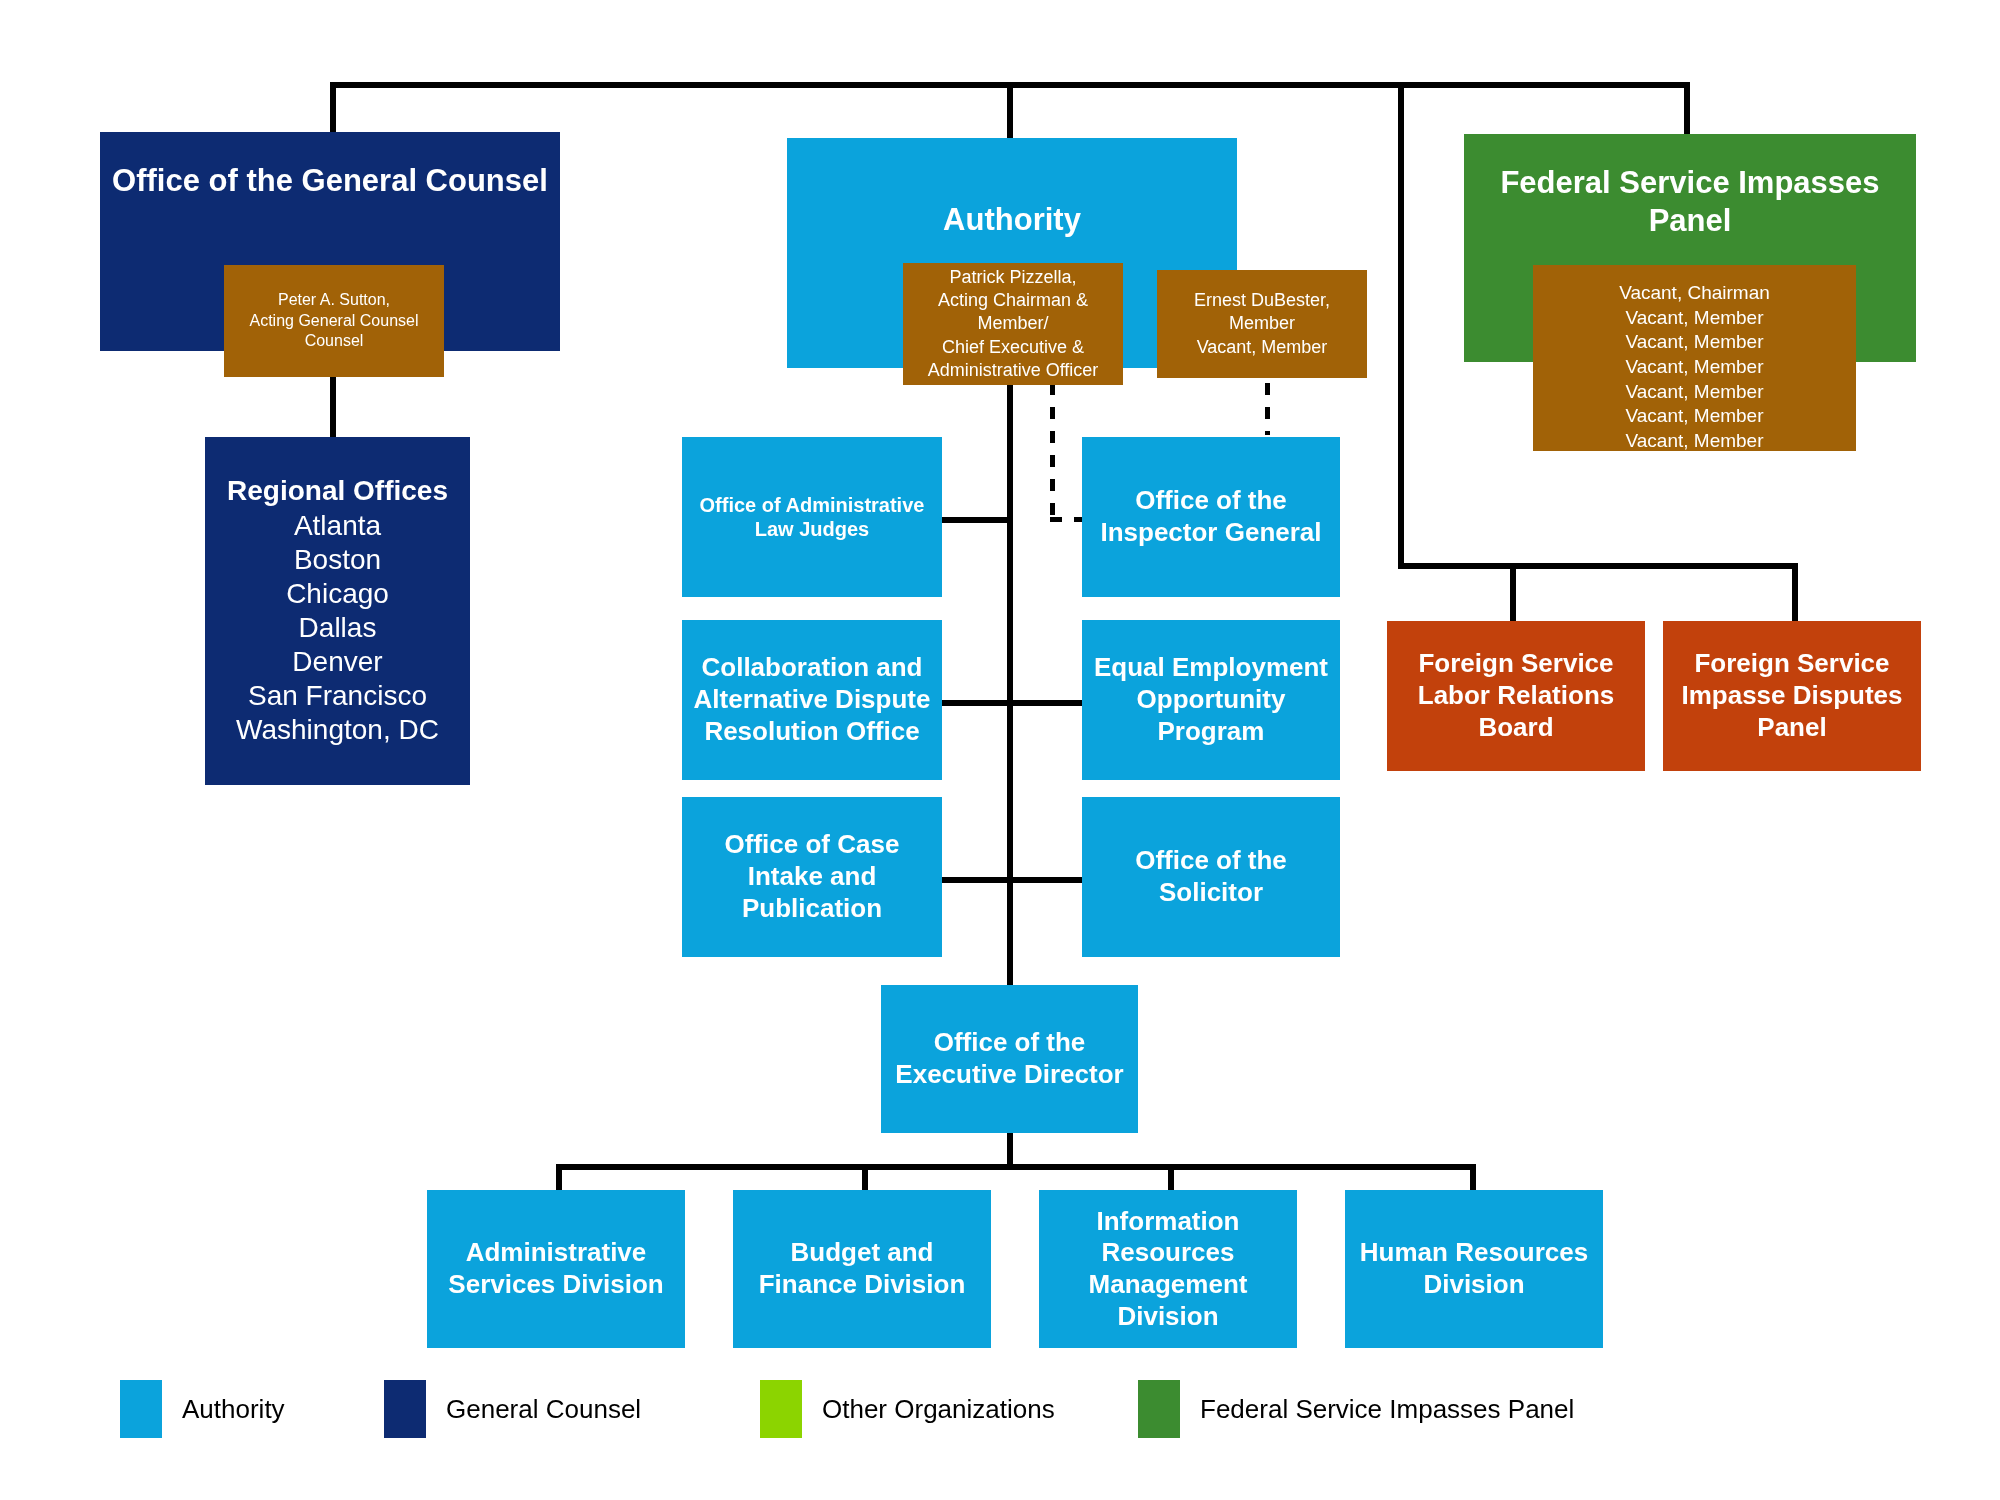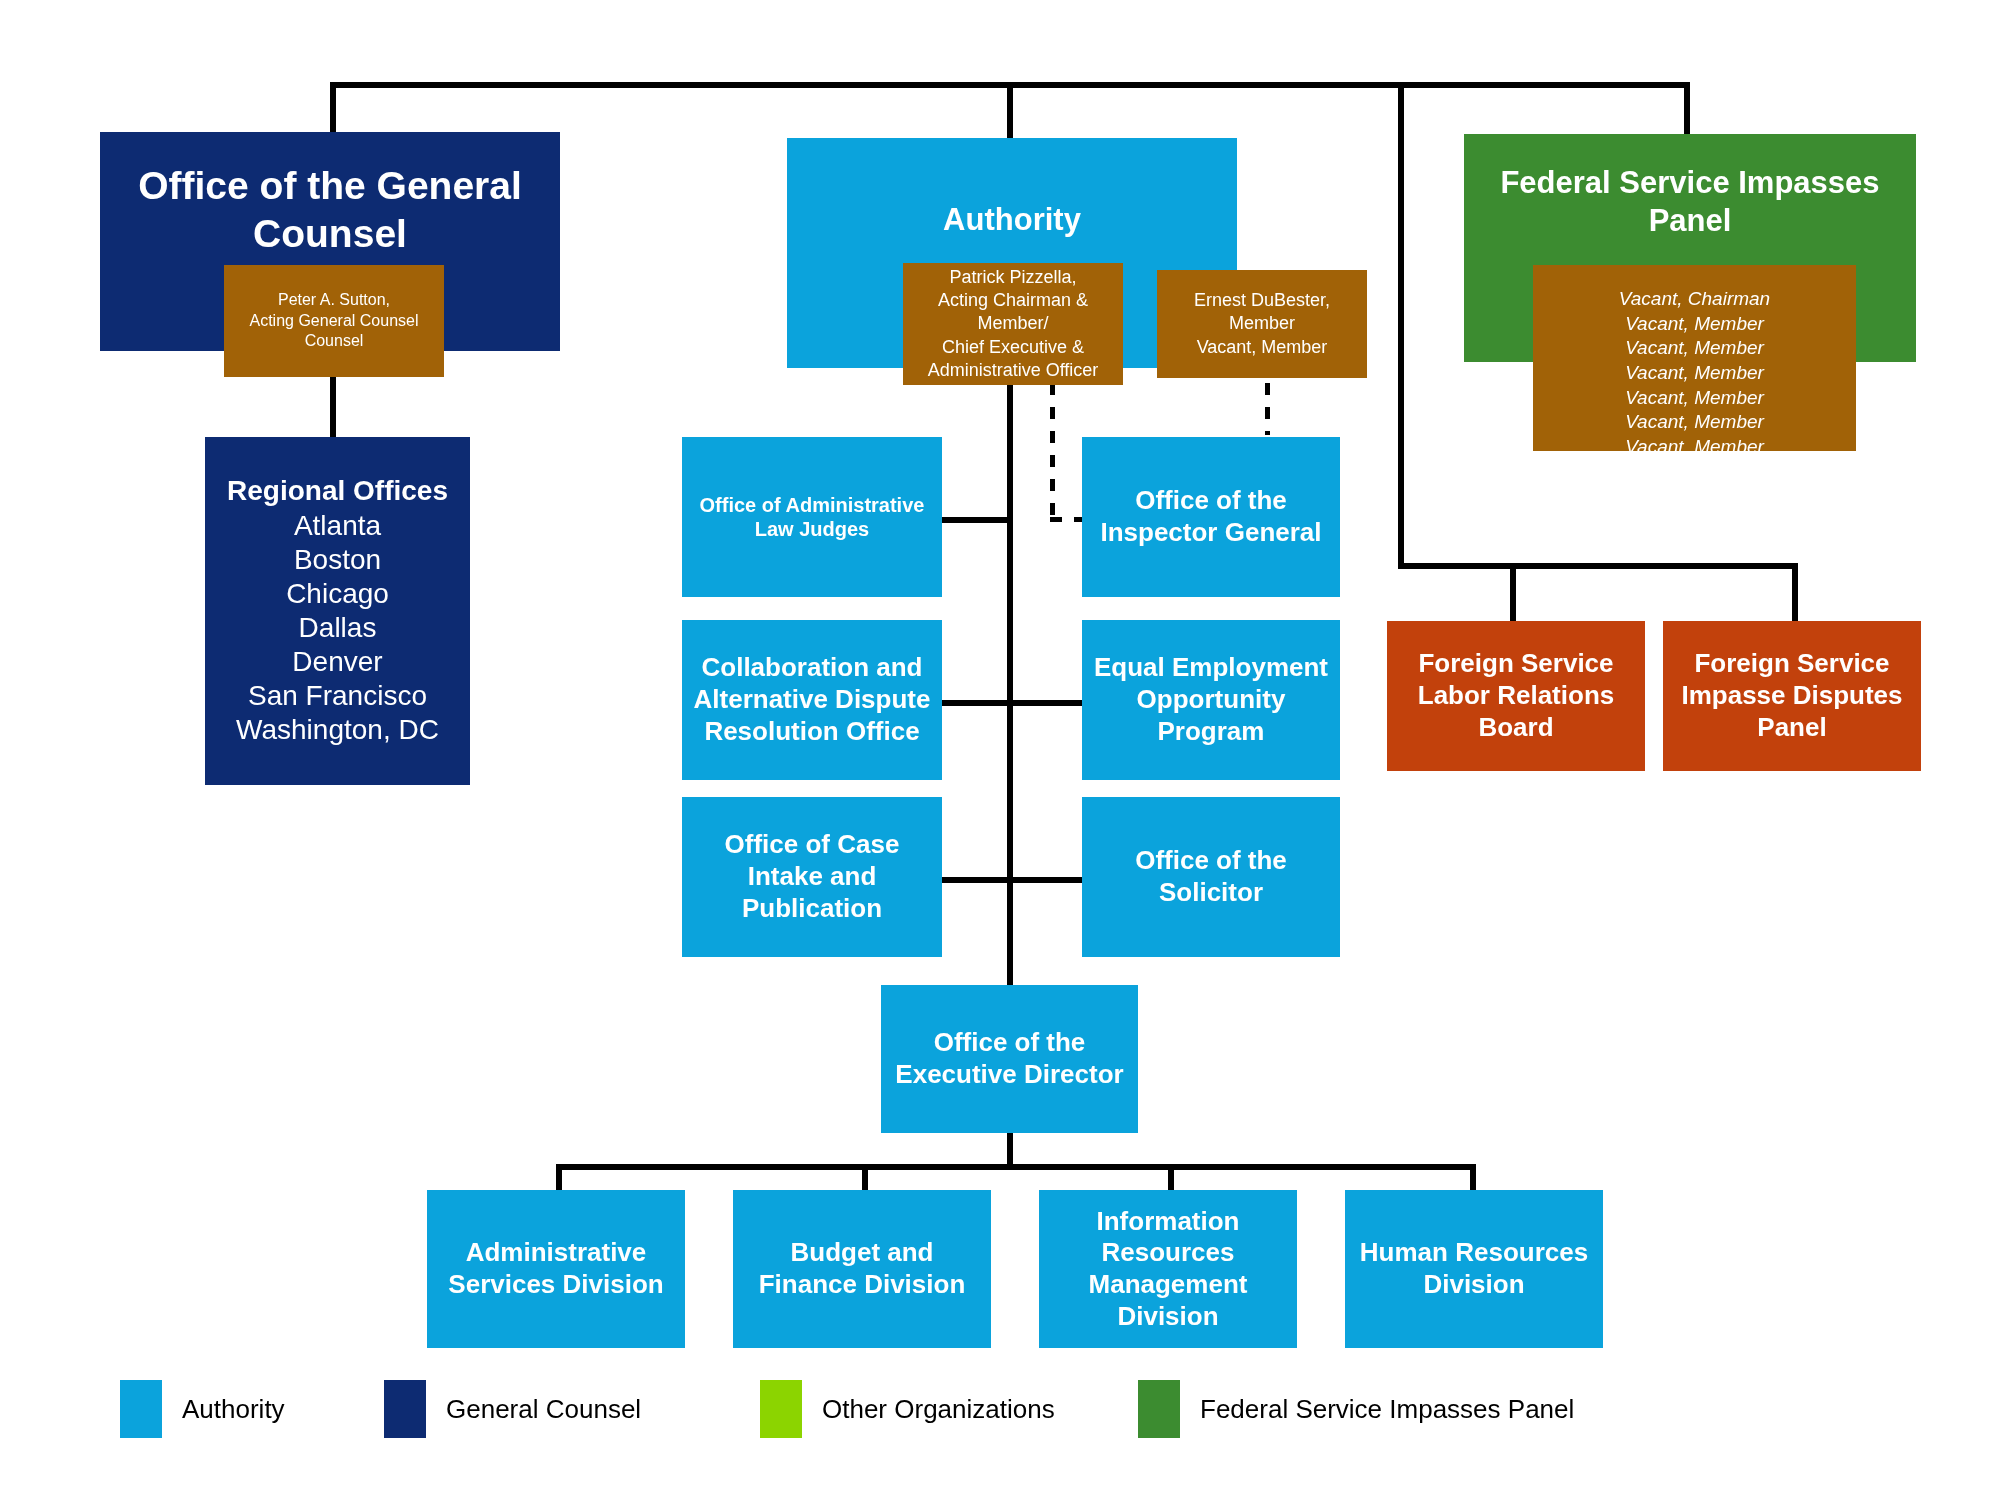--- a/index.html
+++ b/index.html
@@ -145,21 +145,21 @@
   <div class="ln" style="left:556px; top:1164px; width:6px; height:28px;"></div>
   <div class="ln" style="left:862px; top:1164px; width:6px; height:28px;"></div>
   <div class="ln" style="left:1168px; top:1164px; width:6px; height:28px;"></div>
   <div class="ln" style="left:1470px; top:1164px; width:6px; height:28px;"></div>
 
   <div class="dash-v" style="left:1050px; top:383px; width:5px; height:137px;"></div>
   <div class="dash-h" style="left:1050px; top:517px; width:72px; height:5px;"></div>
 
   <div class="dash-v" style="left:1265px; top:383px; width:5px; height:52px;"></div>
 
-  <div class="node navy has-plate" style="left:100px; top:132px; width:460px; height:219px; font-size:39px;justify-content:flex-end;">
+  <div class="node navy has-plate" style="left:100px; top:132px; width:460px; height:219px; font-size:31px;justify-content:flex-end;">
     <span class="txt">Office of the General Counsel</span>
   </div>
   <div class="plate" style="left:224px; top:265px; width:220px; height:112px; font-size:16px;">
     <span class="stack">
       <span class="row">Peter A. Sutton,</span><br>
       <span class="row">Acting General Counsel</span><br>
       <span class="row">Counsel</span>
     </span>
   </div>
 
@@ -193,21 +193,21 @@
       <span class="row">Ernest DuBester,</span><br>
       <span class="row">Member</span><br>
       <span class="row">Vacant, Member</span>
     </span>
   </div>
 
   <div class="node dgreen has-plate" style="left:1464px; top:134px; width:452px; height:228px; font-size:31px;">
     <span class="txt">Federal Service Impasses Panel</span>
   </div>
   <div class="plate" style="left:1533px; top:265px; width:323px; height:186px; font-size:19px; align-items:flex-start;">
-    <span class="stack" style="padding-top:22px;font-style:italic;">
+    <span class="stack" style="padding-top:16px;">
       <span class="row">Vacant, Chairman</span><br>
       <span class="row">Vacant, Member</span><br>
       <span class="row">Vacant, Member</span><br>
       <span class="row">Vacant, Member</span><br>
       <span class="row">Vacant, Member</span><br>
       <span class="row">Vacant, Member</span><br>
       <span class="row">Vacant, Member</span>
     </span>
   </div>
 

